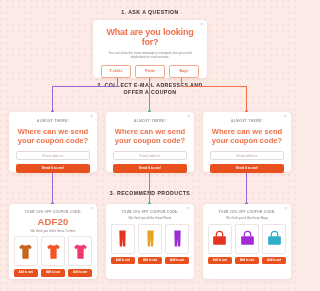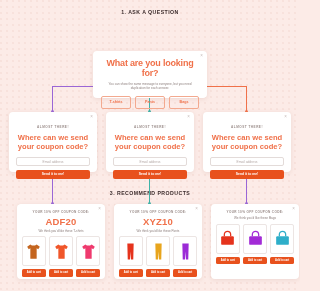--- a/index.html
+++ b/index.html
@@ -50,40 +50,40 @@
     background: #fff;
     border-radius: 4px;
     box-shadow: 0 1px 4px rgba(160,110,100,.16);
   }
   .card .xbtn {
     position: absolute; top: 3px; right: 4px;
     font-size: 4.5px; color: #c8bdbb; line-height: 4px;
   }
 
   
-  #hero { left: 93px; top: 20px; width: 114px; height: 47px; padding: 7px 8px 4px; margin-top: 31px; }
+  #hero { left: 93px; top: 20px; width: 114px; height: 58px; padding: 7px 8px 4px; }
   .hero-h {
     text-align: center; color: #f0714a;
     font-size: 9px; font-weight: bold; letter-spacing: -.2px;
     line-height: 10px;
   }
   .hero-sub {
     text-align: center; color: #8d7f7d;
     font-size: 3.1px; line-height: 4.6px; margin-top: 3.5px;
     padding: 0 6px;
   }
   .hero-opts { display: flex; gap: 4px; justify-content: center; margin-top: 5.5px; }
   .opt {
     flex: 1; border: .6px solid #f3a98f; border-radius: 2px;
     color: #f0714a; font-size: 3.6px; font-weight: bold;
     text-align: center; padding: 3.2px 0 3.4px;
   }
 
   
-  .mcard { top: 112px; width: 88px; height: 60px; padding: 12px 7px; }
+  .mcard { top: 112px; width: 88px; height: 60px; padding: 6px 7px; }
   #m1 { left: 9px; }  #m2 { left: 106px; }  #m3 { left: 203px; }
   .m-kicker {
     text-align: center; color: #9b8d8a; font-weight: bold;
     font-size: 3.1px; letter-spacing: .5px; margin-top: 1px;
   }
   .m-h {
     text-align: center; color: #f0714a; font-weight: bold;
     font-size: 7.6px; line-height: 9px; margin-top: 3.5px;
   }
   .m-input {
@@ -91,21 +91,21 @@
     background: #fff; height: 9px; line-height: 9px;
     text-align: center; color: #b6aaa8; font-size: 3.3px;
   }
   .m-btn {
     margin-top: 4px; background: #e8511d; border-radius: 2px;
     height: 9.5px; line-height: 9.5px; text-align: center;
     color: #fff; font-size: 3.4px; font-weight: bold;
   }
 
   
-  .pcard { top: 204px; width: 88px; height: 75px; padding: 5px 5px 6px; margin-left: 8px; }
+  .pcard { top: 204px; width: 88px; height: 75px; padding: 5px 5px 6px; }
   #p1 { left: 9px; }  #p2 { left: 106px; }  #p3 { left: 203px; }
   .p-kicker {
     text-align: center; color: #9b8d8a; font-weight: bold;
     font-size: 3.1px; letter-spacing: .35px; margin-top: 1px;
   }
   .p-code {
     text-align: center; color: #f0714a; font-weight: bold;
     font-size: 9.5px; line-height: 11px; margin-top: 1.5px;
     letter-spacing: .2px;
   }
@@ -222,21 +222,20 @@
           </svg>
         </div>
         <div class="p-cart">Add to cart</div>
       </div>
     </div>
   </div>
 
   <div class="card pcard" id="p2">
     <div class="xbtn">×</div>
     <div class="p-kicker">YOUR 10% OFF COUPON CODE:</div>
-    <div class="p-code">XYZ10</div>
     <div class="p-sub">We think you'd like these Pants</div>
     <div class="p-grid">
       <div class="p-item">
         <div class="p-thumb">
           <svg width="19" height="19" viewBox="0 0 24 24">
             <path d="M8 2 H16 L15.5 22 H12.6 L12 12 L11.4 22 H8.5 Z" fill="#e5331d"></path>
           </svg>
         </div>
         <div class="p-cart">Add to cart</div>
       </div>

